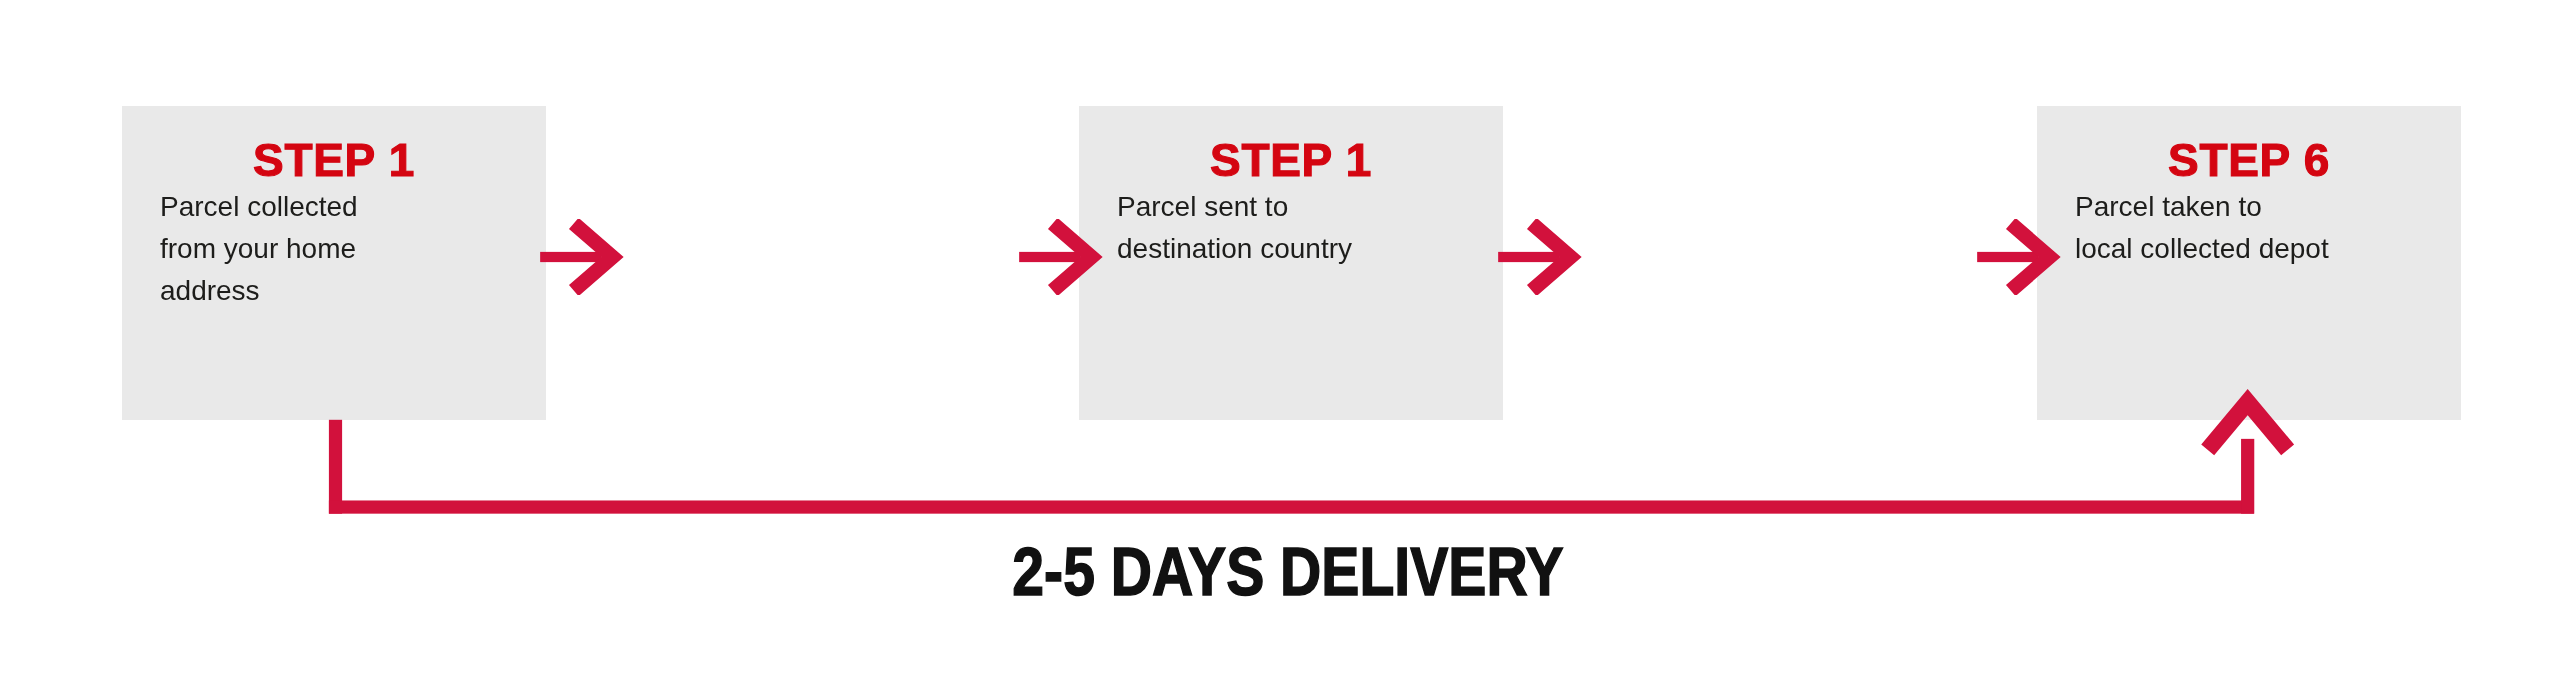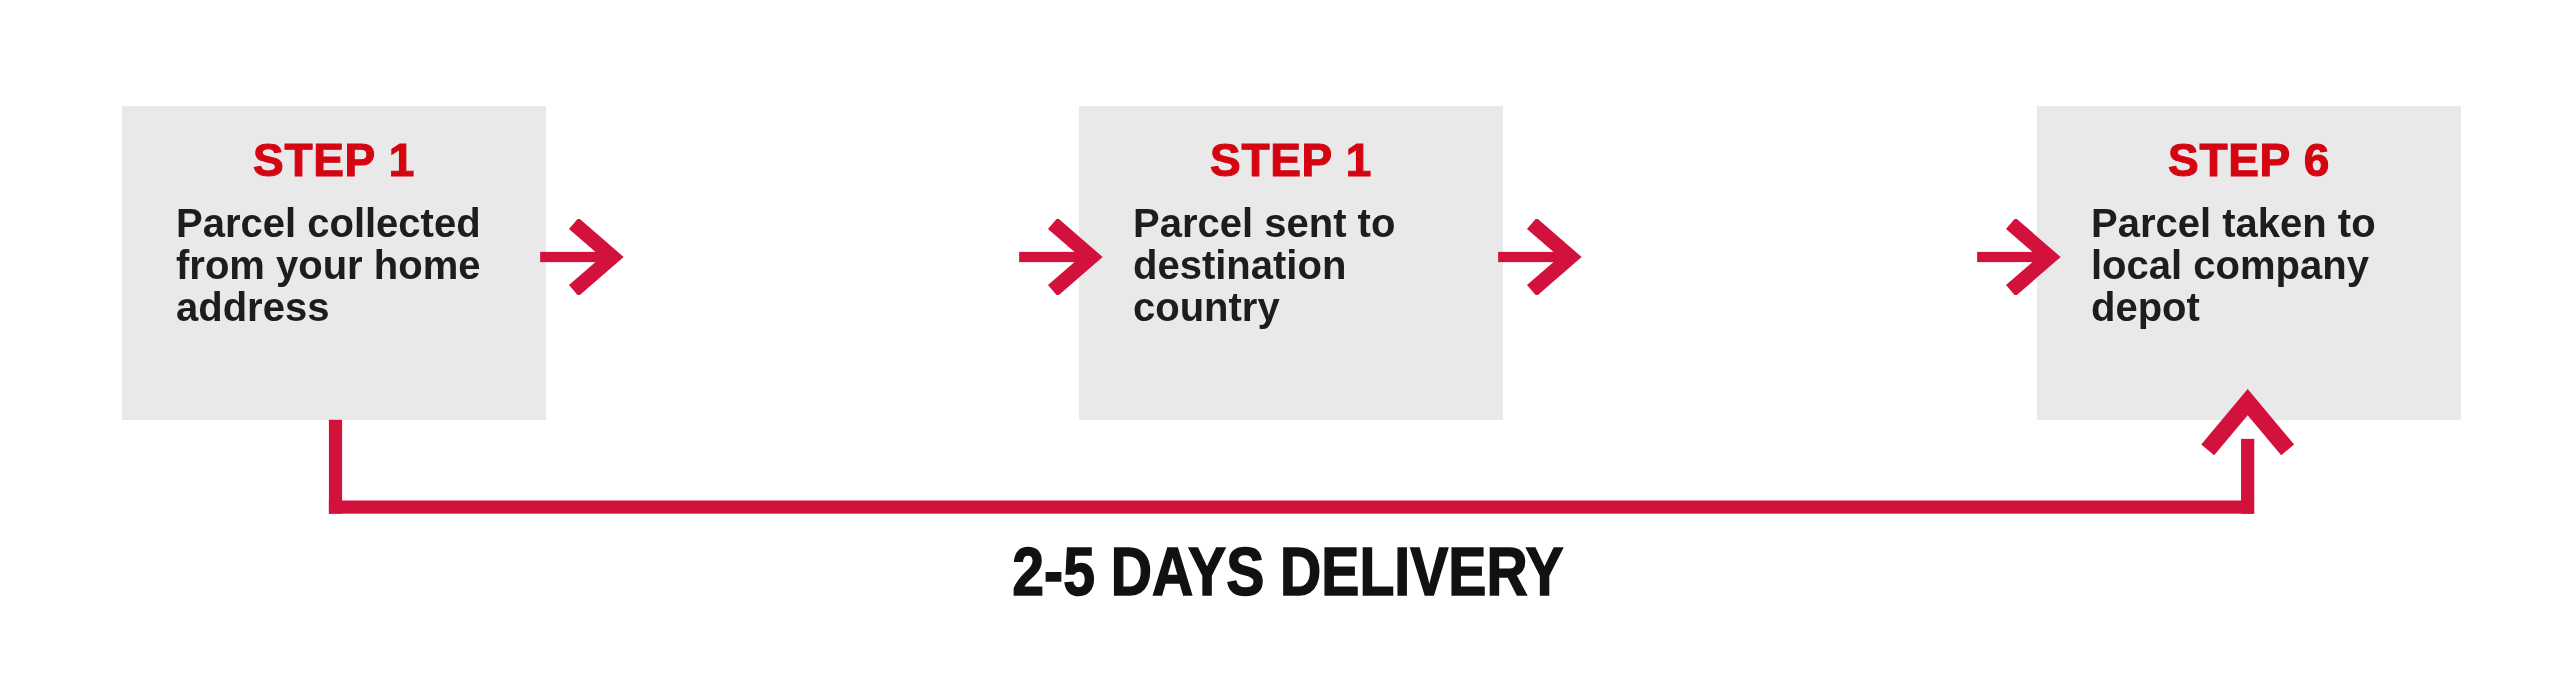--- a/index.html
+++ b/index.html
@@ -37,24 +37,24 @@
     margin:0 0 0 0;
     font-size:46px;
     line-height:51px;
     font-weight:700;
     letter-spacing:0.7px;
     color:var(--heading-red);
     text-align:center;
     -webkit-text-stroke:1.1px var(--heading-red);
   }
   .step-body{
-    margin:16px;
-    font-size:40px;
+    margin:0;
+    font-size:28px;
     line-height:42px;
-    font-weight:700;
+    font-weight:400;
     color:var(--body-text);
     white-space:pre-line;
   }
   .arrow-right{
     position:absolute;
     top:219px;
     width:88px;
     height:76px;
   }
   .arrow-right.a1{left:540px;}
@@ -116,21 +116,21 @@
   <section class="step-box s3">
     <h2 class="step-heading">STEP 1</h2>
     <p class="step-body">Parcel sent to
 destination country</p>
   </section>
 
 
   <section class="step-box s5">
     <h2 class="step-heading">STEP 6</h2>
     <p class="step-body">Parcel taken to
-local company depot</p>
+local collected depot</p>
   </section>
 
   <svg class="arrow-right a1" viewBox="0 0 120 104" aria-hidden="true">
     <rect x="0" y="45" width="84" height="14"></rect>
     <polyline points="46,6 99,52 46,98"></polyline>
   </svg>
   <svg class="arrow-right a2" viewBox="0 0 120 104" aria-hidden="true">
     <rect x="0" y="45" width="84" height="14"></rect>
     <polyline points="46,6 99,52 46,98"></polyline>
   </svg>

